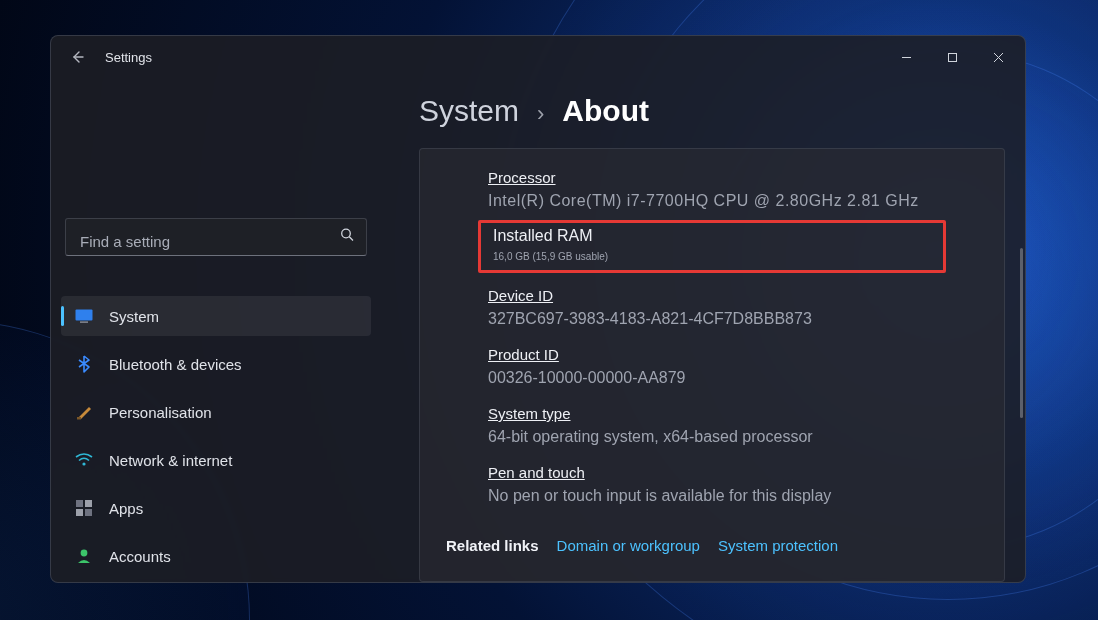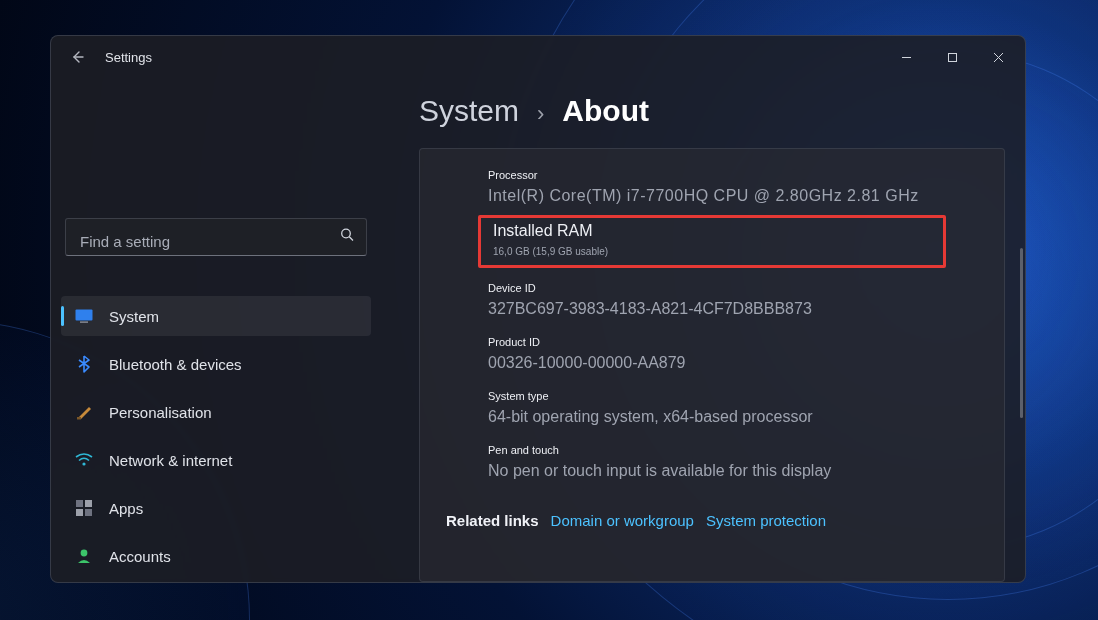--- a/index.html
+++ b/index.html
@@ -104,35 +104,35 @@
 
   .panel {
     background: rgba(42,44,52,0.6);
     border: 1px solid rgba(100,105,118,0.3);
     border-radius: 4px;
     padding: 6px 26px 18px 26px;
     overflow-y: auto;
     flex: 1;
   }
   .spec { margin-top: 10px; padding: 4px 42px 4px 42px; }
-  .spec .label { font-size: 11px; color: #eef0f5; margin-bottom: 6px; }
+  .spec .label { font-size: 15px; color: #eef0f5; margin-bottom: 6px; text-decoration: underline; }
   .spec .value { font-size: 16px; color: #9fa4b0; }
   .spec.proc .value { letter-spacing: 0.5px; }
   .highlight-box {
     border: 3px solid #e53935;
     border-radius: 2px;
     margin: 6px 32px 2px 32px;
     padding: 4px 12px 8px 12px;
   }
   .highlight-box .label { font-size: 16px; color: #eef0f5; margin-bottom: 6px; }
   .highlight-box .value { font-size: 10px; color: #9fa4b0; }
 
   .related {
     margin-top: 24px;
-    display:flex; gap: 12px; align-items:flex-end;
+    display:flex; gap: 18px; align-items:flex-end;
     font-size: 15px;
     padding: 4px 0 0 0;
   }
   .related .rlabel { font-weight: 600; color: #f0f2f7; }
   .related .rlink { color: #4cc2ff; cursor:pointer; }
 
   .scroll-indicator {
     position:absolute; right: 2px; top: 170px; width:3px; height: 170px;
     background: #5c606b; border-radius: 2px;
   }

